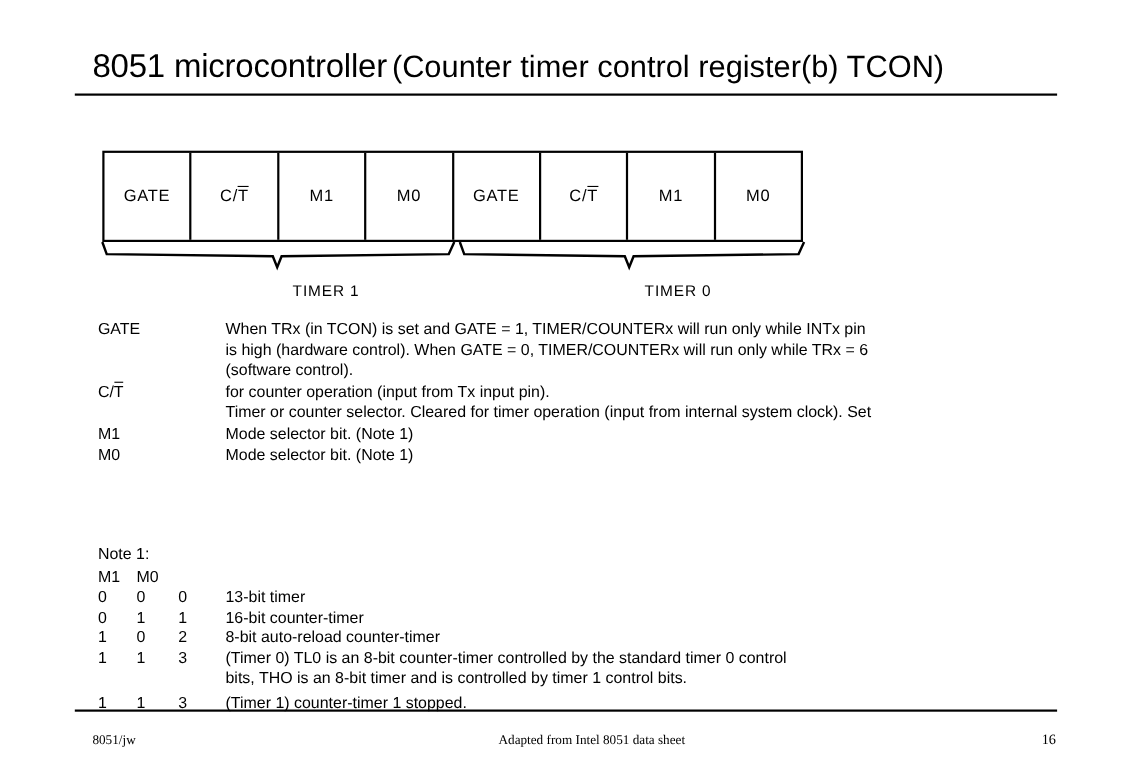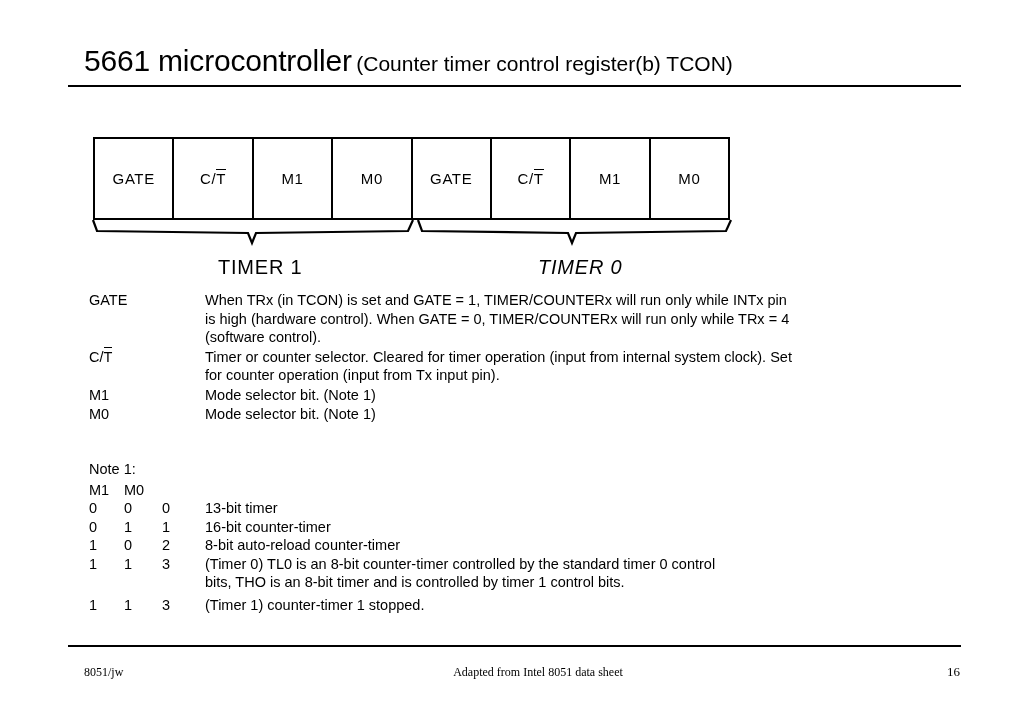--- a/index.html
+++ b/index.html
@@ -23,21 +23,21 @@
     top: 44px;
     width: 880px;
     white-space: nowrap;
   }
   #slide-title .main {
     font-size: 30px;
     font-weight: normal;
     letter-spacing: -0.2px;
   }
   #slide-title .sub {
-    font-size: 21px;
+    font-size: 28px;
     font-weight: normal;
   }
   #title-rule {
     position: absolute;
     left: 68px;
     top: 85px;
     width: 893px;
     height: 0;
     border-top: 2px solid #000;
   }
@@ -78,26 +78,27 @@
     position: absolute;
     left: 88px;
     top: 219px;
     width: 650px;
     height: 30px;
   }
   #brace-layer svg { display: block; }
 
   .timer-label {
     position: absolute;
-    font-size: 20px;
+    font-size: 14px;
     letter-spacing: 0.8px;
     white-space: nowrap;
+    margin-left: 48px;
   }
   #timer1-label { left: 218px; top: 256px; }
-  #timer0-label { left: 538px; top: 256px; font-style: italic; }
+  #timer0-label { left: 538px; top: 256px; }
 
   
   #descriptions {
     position: absolute;
     left: 89px;
     top: 291px;
     width: 880px;
     font-size: 14.5px;
     line-height: 18.5px;
   }
@@ -116,21 +117,21 @@
 
   
   #note-block {
     position: absolute;
     left: 89px;
     top: 460px;
     width: 880px;
     font-size: 14.5px;
     line-height: 18.5px;
   }
-  #note-title { margin-bottom: 2px; }
+  #note-title { margin-bottom: 2px; margin-top: 35px; }
   .note-row {
     display: flex;
     align-items: flex-start;
   }
   .note-row.spaced { margin-top: 4px; }
   .nc-m1 { width: 35px; flex: 0 0 35px; }
   .nc-m0 { width: 38px; flex: 0 0 38px; }
   .nc-mode { width: 43px; flex: 0 0 43px; }
   .nc-desc { flex: 1 1 auto; }
   .nc-desc .line { display: block; white-space: nowrap; }
@@ -167,21 +168,21 @@
     right: 64px;
     top: 664px;
     font-family: "Liberation Serif", serif;
     font-size: 13px;
   }
 </style>
 </head>
 <body>
 
 <div id="slide-title">
-  <span class="main">5661 microcontroller</span>
+  <span class="main">8051 microcontroller</span>
   <span class="sub">(Counter timer control register(b) TCON)</span>
 </div>
 <div id="title-rule"></div>
 
 <div id="register-diagram">
   <div class="reg-cell">
     <span>GATE</span>
   </div>
   <div class="reg-cell">
     <span>C/</span>
@@ -218,32 +219,32 @@
 <div class="timer-label" id="timer0-label">TIMER 0</div>
 
 <div id="descriptions">
 
   <div class="desc-row">
     <div class="desc-label">
       <span>GATE</span>
     </div>
     <div class="desc-body">
       <span class="line">When TRx (in TCON) is set and GATE = 1, TIMER/COUNTERx will run only while INTx pin</span>
-      <span class="line">is high (hardware control).  When GATE = 0, TIMER/COUNTERx will run only while TRx = 4</span>
+      <span class="line">is high (hardware control).  When GATE = 0, TIMER/COUNTERx will run only while TRx = 6</span>
       <span class="line">(software control).</span>
     </div>
   </div>
 
   <div class="desc-row">
     <div class="desc-label">
       <span>C/</span><span class="ovl">T</span>
     </div>
     <div class="desc-body">
+      <span class="line">for counter operation (input from Tx input pin).</span>
       <span class="line">Timer or counter selector.  Cleared for timer operation (input from internal system clock).  Set</span>
-      <span class="line">for counter operation (input from Tx input pin).</span>
     </div>
   </div>
 
   <div class="desc-row">
     <div class="desc-label">
       <span>M1</span>
     </div>
     <div class="desc-body">
       <span class="line">Mode selector bit.  (Note 1)</span>
     </div>

